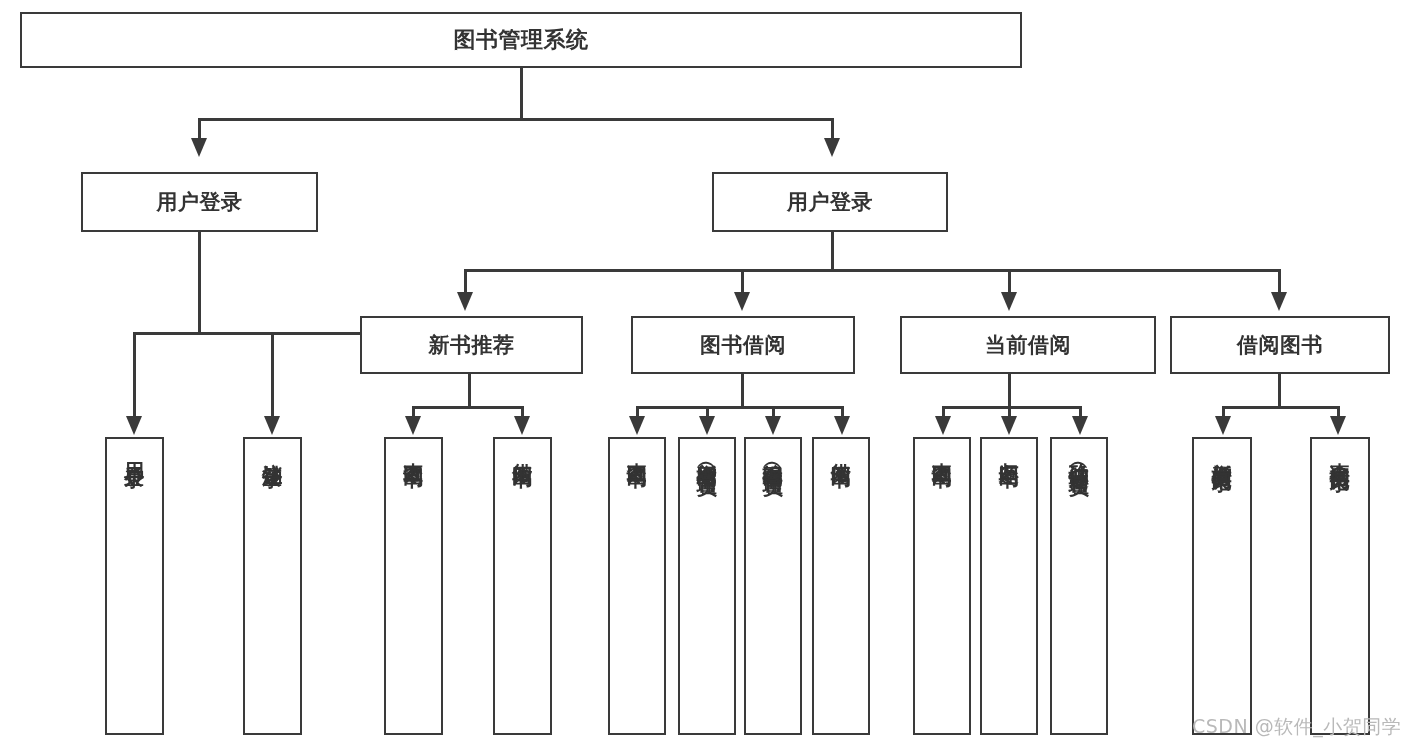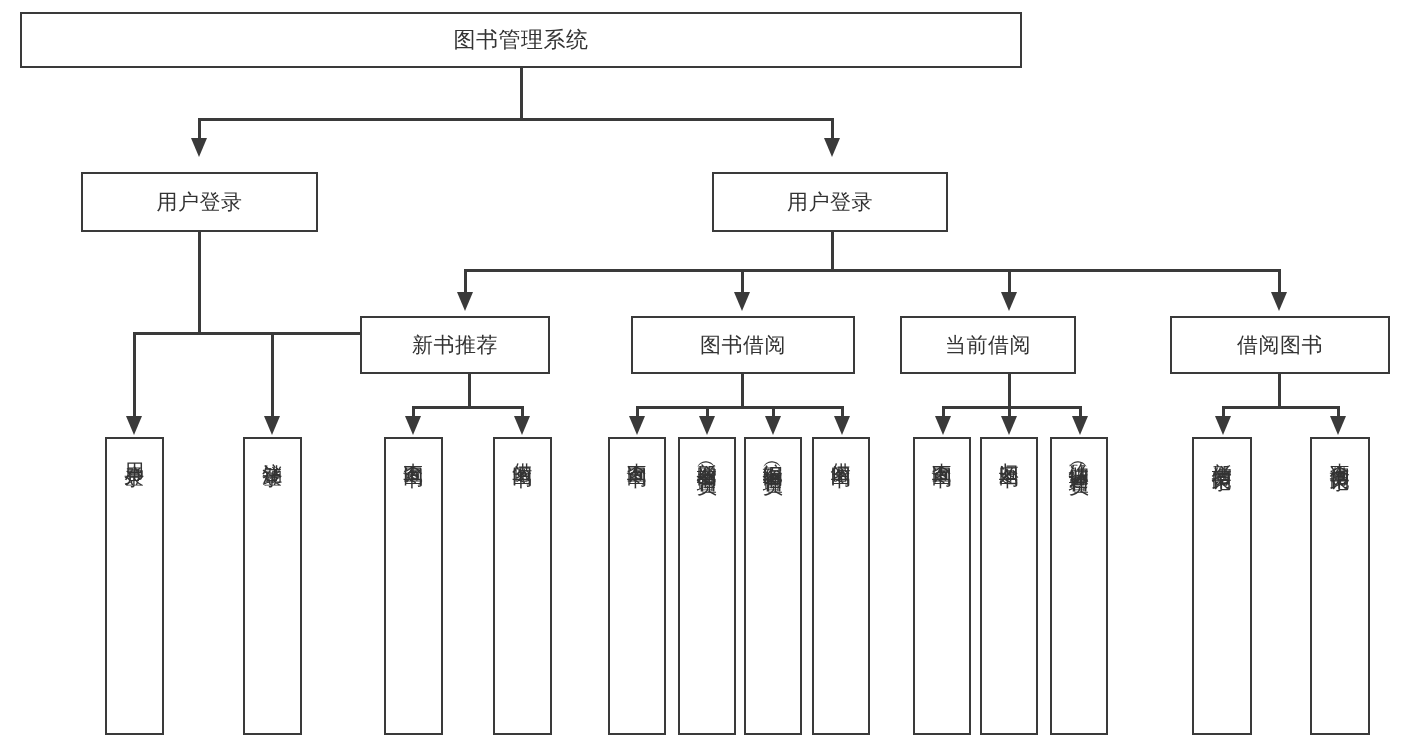--- a/index.html
+++ b/index.html
@@ -28,20 +28,21 @@
     justify-content: center;
     z-index: 3;
   }
   .node .lbl {
     color: #333333;
     font-size: 21px;
     line-height: 1.18;
     letter-spacing: 0.5px;
     white-space: nowrap;
     text-align: center;
+    font-weight: bold;
   }
   
   .node.root .lbl { font-size: 22px; }
   
   .node.vert {
     align-items: flex-start;
     justify-content: center;
     padding-top: 8px;
   }
   .node.vert .lbl {
@@ -114,27 +115,27 @@
   <div class="ln h" style="left:464px; top:269px; width:817px; height:3px;"></div>
   <div class="ln v" style="left:464px; top:269px; width:3px; height:25px;"></div>
   <div class="arrow" style="left:457px; top:292px;"></div>
   <div class="ln v" style="left:741px; top:269px; width:3px; height:25px;"></div>
   <div class="arrow" style="left:734px; top:292px;"></div>
   <div class="ln v" style="left:1008px; top:269px; width:3px; height:25px;"></div>
   <div class="arrow" style="left:1001px; top:292px;"></div>
   <div class="ln v" style="left:1278px; top:269px; width:3px; height:25px;"></div>
   <div class="arrow" style="left:1271px; top:292px;"></div>
 
-  <div class="node" style="left:360px; top:316px; width:190px; height:58px;">
+  <div class="node" style="left:360px; top:316px; width:223px; height:58px;">
     <span class="lbl">新书推荐</span>
   </div>
   <div class="node" style="left:631px; top:316px; width:224px; height:58px;">
     <span class="lbl">图书借阅</span>
   </div>
-  <div class="node" style="left:900px; top:316px; width:176px; height:58px;">
+  <div class="node" style="left:900px; top:316px; width:256px; height:58px;">
     <span class="lbl">当前借阅</span>
   </div>
   <div class="node" style="left:1170px; top:316px; width:220px; height:58px;">
     <span class="lbl">借阅图书</span>
   </div>
 
   <div class="ln v" style="left:468px; top:374px; width:3px; height:34px;"></div>
   <div class="ln h" style="left:412px; top:406px; width:112px; height:3px;"></div>
   <div class="ln v" style="left:412px; top:406px; width:3px; height:12px;"></div>
   <div class="arrow" style="left:405px; top:416px;"></div>
@@ -205,14 +206,15 @@
     <span class="lbl">确认归还（管理员）</span>
   </div>
 
   <div class="node vert" style="left:1192px; top:437px; width:60px; height:298px;">
     <span class="lbl">新增借阅记录</span>
   </div>
   <div class="node vert" style="left:1310px; top:437px; width:60px; height:298px;">
     <span class="lbl">查询借阅记录</span>
   </div>
 
+  <div id="watermark" style="left:1192px; top:714px;">CSDN @软件_小贺同学</div>
 
 </div>
 
 </body></html>

